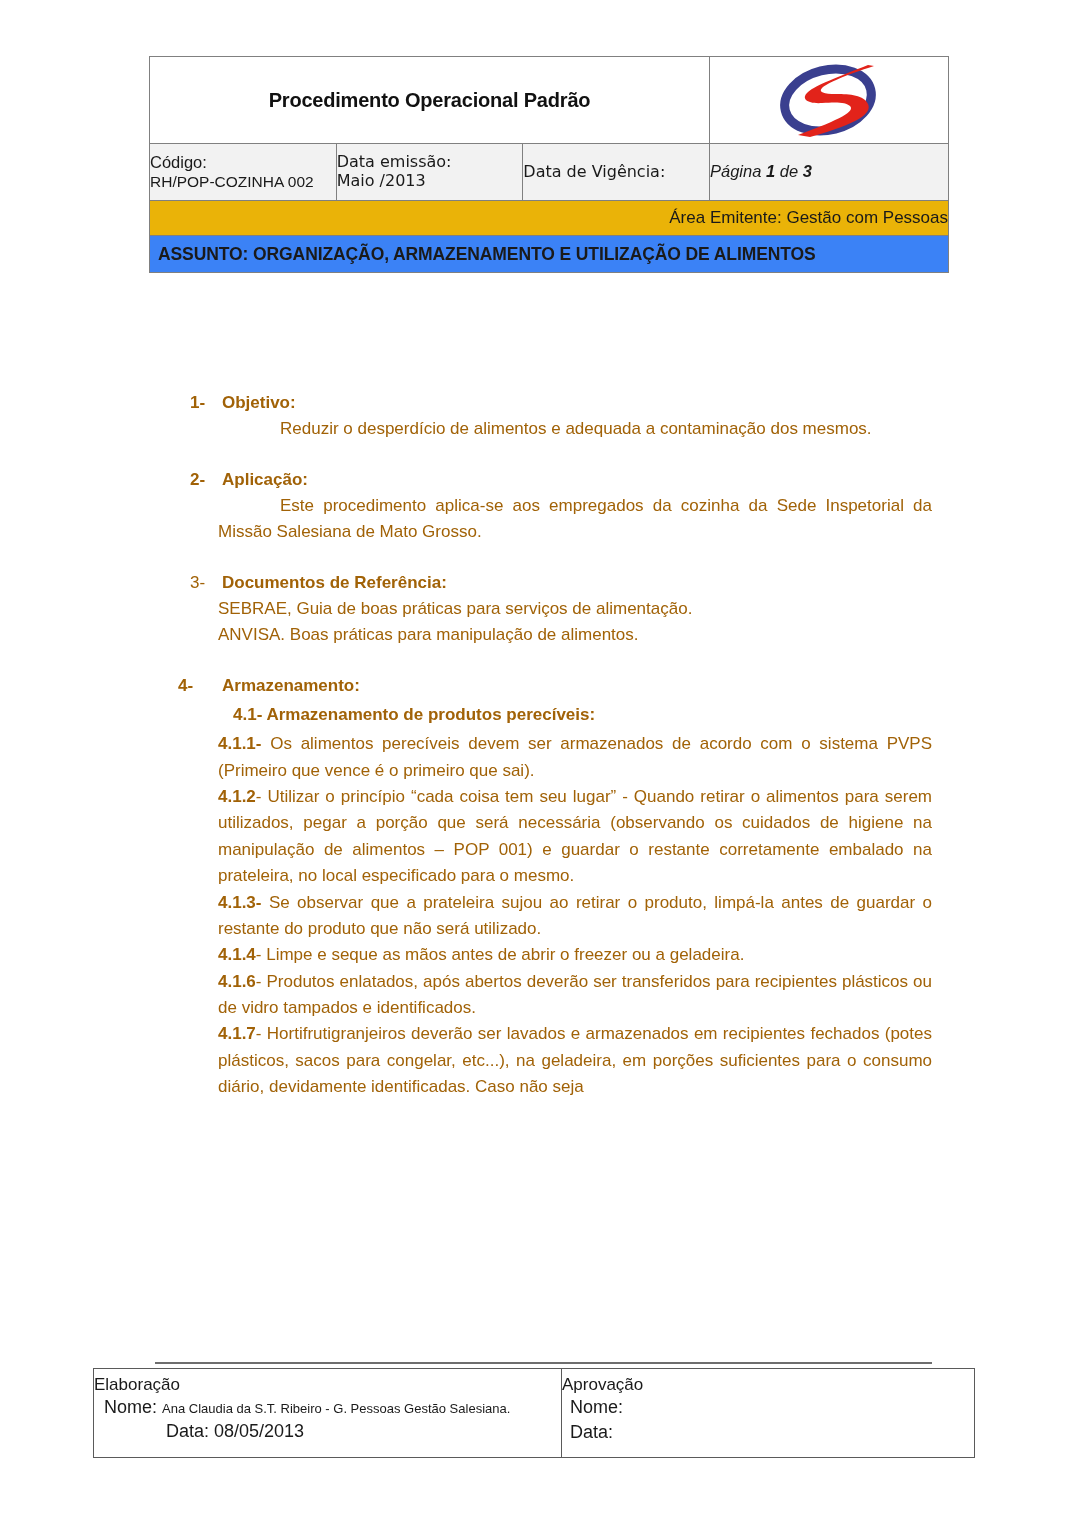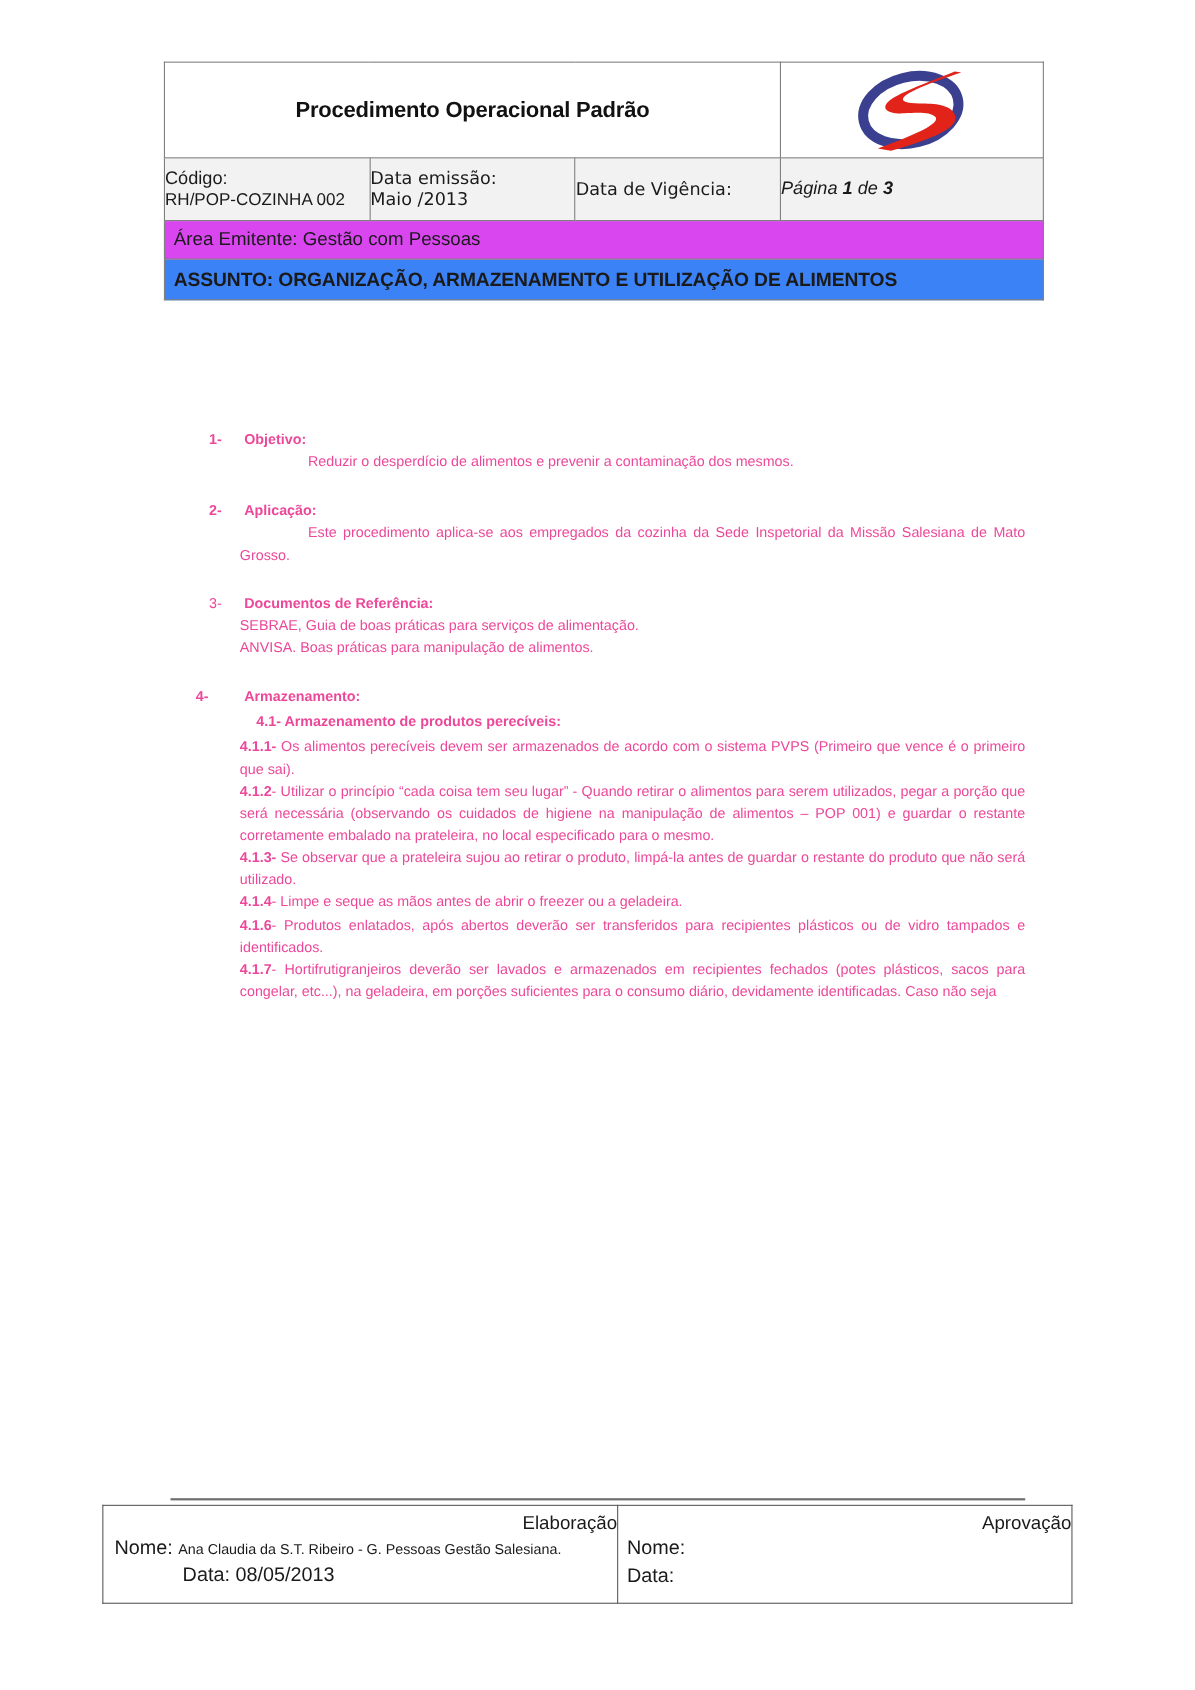--- a/index.html
+++ b/index.html
@@ -78,44 +78,44 @@
   .meta-txt.sm { font-size: 15.5px; }
   .meta-serifish { font-family: "DejaVu Sans", sans-serif; font-size: 16px; }
   .pagina {
     font-style: italic;
     font-size: 16.5px;
   }
   .pagina b { font-weight: bold; font-style: italic; }
 
   .row-area td {
     height: 34px;
-    background: #d946ef;
-    text-align: left;
+    background: #eab308;
+    text-align: right;
     padding-left: 8px;
     font-size: 17px;
   }
   .row-assunto td {
     height: 36px;
     background: #3b82f6;
     text-align: left;
     padding-left: 8px;
     font-size: 17.5px;
     font-weight: bold;
     letter-spacing: -0.1px;
   }
 
   
   .body-area {
     position: absolute;
     left: 218px;
     top: 390px;
     width: 714px;
-    font-size: 13px;
+    font-size: 17px;
     line-height: 1.55;
-    color: #ec4899;
+    color: #a16207;
   }
 
   .sec-head {
     font-weight: bold;
     margin: 0;
     white-space: nowrap;
   }
   .sec-head .num {
     display: inline-block;
     width: 32px;
@@ -161,21 +161,21 @@
   .foot-table td {
     border: 1px solid #5a5a5a;
     padding: 0;
     vertical-align: top;
     background: #fff;
     height: 88px;
   }
   .foot-col-left  { width: 467px; }
   .foot-head {
     display: block;
-    text-align: right;
+    text-align: left;
     font-size: 17px;
     padding-top: 6px;
   }
   .foot-line {
     display: block;
     font-size: 18px;
     padding-left: 10px;
     line-height: 1.35;
   }
   .foot-line .lbl { font-size: 18px; }
@@ -237,21 +237,21 @@
 
     <tr class="row-assunto">
       <td colspan="4">ASSUNTO: ORGANIZAÇÃO, ARMAZENAMENTO E UTILIZAÇÃO DE ALIMENTOS</td>
     </tr>
   </tbody>
     </table>
 
   <div class="body-area">
 
     <p class="sec-head"><span class="num">1-</span><span>Objetivo:</span></p>
-    <p class="para"><span class="indent"></span><span>Reduzir o desperdício de alimentos e prevenir a contaminação dos mesmos.</span></p>
+    <p class="para"><span class="indent"></span><span>Reduzir o desperdício de alimentos e adequada a contaminação dos mesmos.</span></p>
 
     <div class="gap-md"></div>
 
     <p class="sec-head"><span class="num">2-</span><span>Aplicação:</span></p>
     <p class="para"><span class="indent"></span><span>Este procedimento aplica-se aos empregados da cozinha da Sede Inspetorial da Missão Salesiana de Mato Grosso.</span></p>
 
     <div class="gap-md"></div>
 
     <p class="sec-head n3"><span class="num">3-</span><span>Documentos de Referência:</span></p>
     <p class="ref-line">SEBRAE, Guia de boas práticas para serviços de alimentação.</p>

